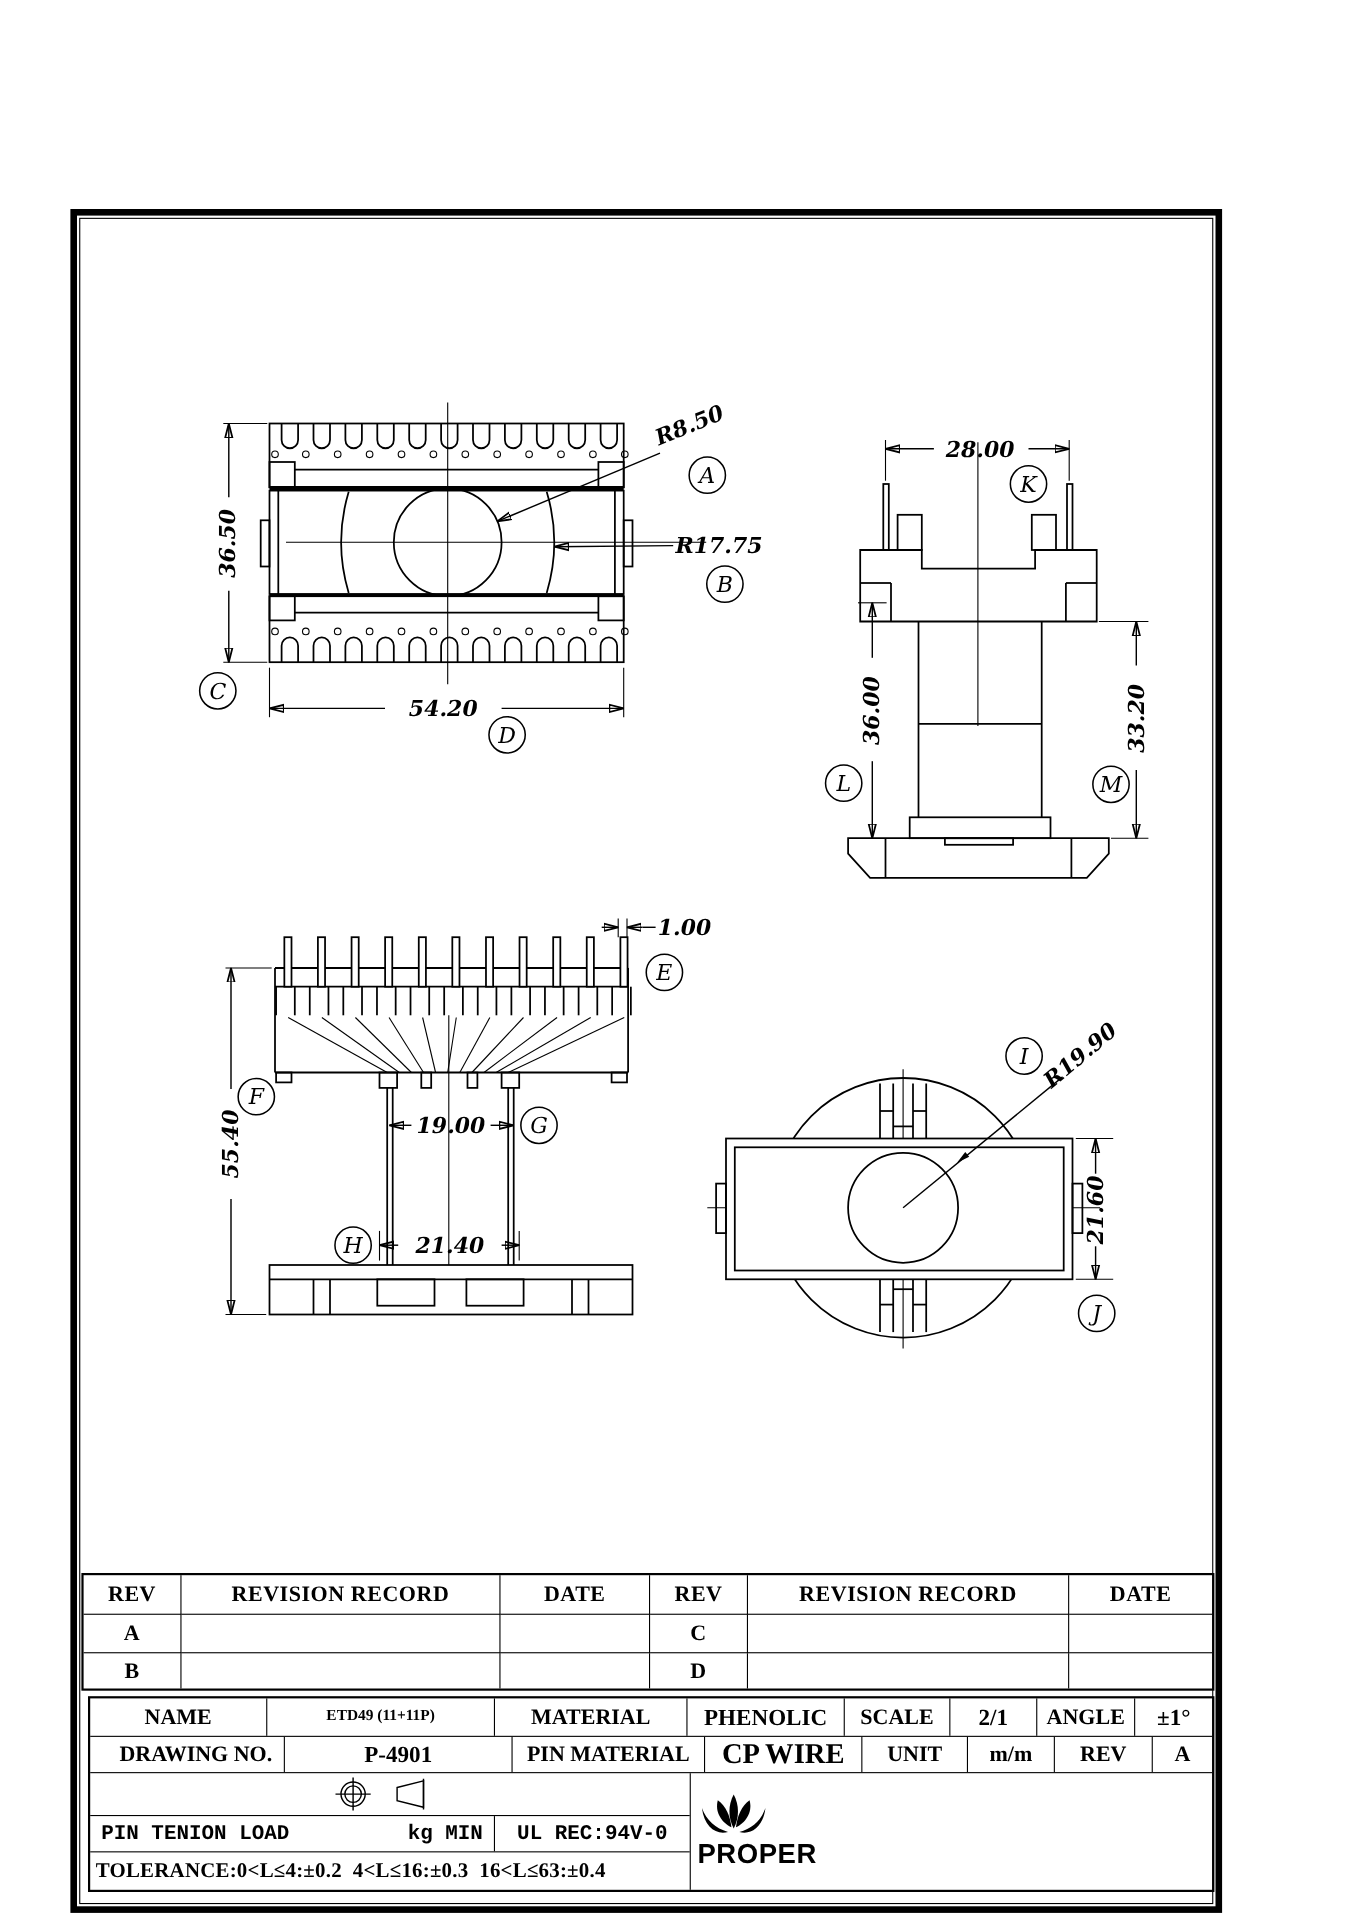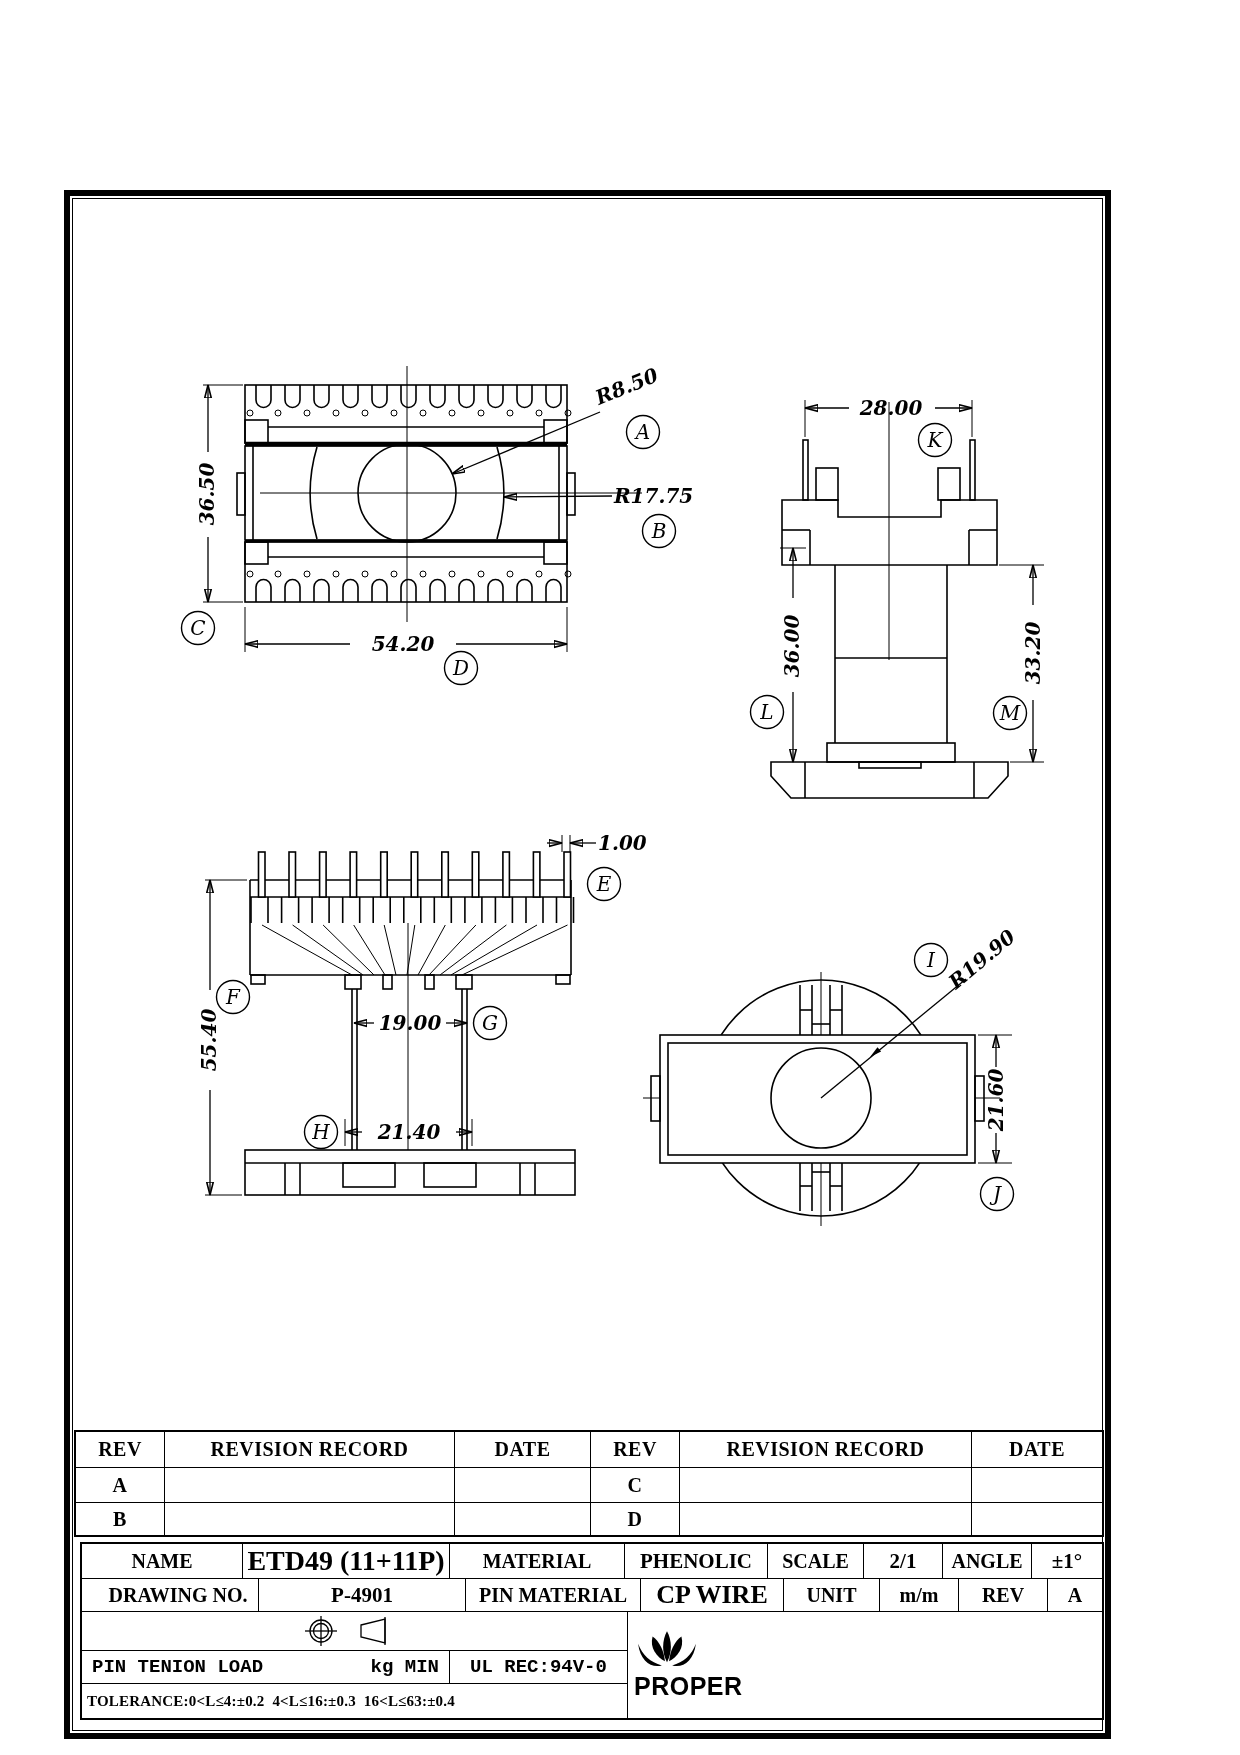--- a/index.html
+++ b/index.html
@@ -41,21 +41,21 @@
   .tb-row{display:flex;box-sizing:border-box;border-bottom:1.6px solid #000;}
   .tb-cell{box-sizing:border-box;border-right:1.6px solid #000;display:flex;
       align-items:center;justify-content:center;font-size:20px;white-space:nowrap;}
   .tb-cell.last{border-right:none;}
   .tb-bottom{display:flex;height:106px;box-sizing:border-box;}
   .tb-bl{width:546px;border-right:1.6px solid #000;box-sizing:border-box;
       display:flex;flex-direction:column;}
   .tb-blrow{display:flex;box-sizing:border-box;border-bottom:1.6px solid #000;}
   .tb-blrow .tb-cell{font-size:19px;}
   .tol-row{border-bottom:none;flex:1;align-items:center;display:flex;}
-  .tol-text{font-size:15px;white-space:pre;padding-left:5px;letter-spacing:0.2px;}
+  .tol-text{font-size:19px;white-space:pre;padding-left:5px;letter-spacing:0.2px;}
   .tension-cell{justify-content:space-between;padding:0 10px;}
   
   .tb-logo{flex:1;display:flex;align-items:center;padding:4px 6px;box-sizing:border-box;}
   .logo-col{width:122px;display:flex;flex-direction:column;align-items:flex-start;}
   .logo-word{font-family:"Liberation Sans",sans-serif;font-weight:bold;font-size:25px;
       letter-spacing:0.5px;margin-top:-4px;}
   .co-col{flex:1;display:flex;flex-direction:column;justify-content:center;}
   .co-name{font-size:26px;font-weight:bold;white-space:nowrap;
       transform:scale(0.94,1.2);transform-origin:left center;letter-spacing:0.5px;}
   .co-contact{margin-top:6px;display:grid;grid-template-columns:158px auto;
@@ -418,21 +418,21 @@
     <div class="cell lastrow"></div>
     <div class="cell lastrow"></div>
     <div class="cell lastrow">D</div>
     <div class="cell lastrow"></div>
     <div class="cell lastcol lastrow"></div>
   </div>
 
   <div class="title-block">
     <div class="tb-row" style="height:35px;">
       <div class="tb-cell" style="width:161px;">NAME</div>
-      <div class="tb-cell" style="width:207px;font-size:28px;">ETD49 (11+11P)</div>
+      <div class="tb-cell" style="width:207px;font-size:14px;">ETD49 (11+11P)</div>
       <div class="tb-cell" style="width:175px;">MATERIAL</div>
       <div class="tb-cell" style="width:143px;font-size:21px;">PHENOLIC</div>
       <div class="tb-cell" style="width:96px;">SCALE</div>
       <div class="tb-cell" style="width:79px;font-size:21px;">2/1</div>
       <div class="tb-cell" style="width:89px;">ANGLE</div>
       <div class="tb-cell last" style="flex:1;font-size:21px;">±1°</div>
     </div>
     <div class="tb-row" style="height:33px;padding-left:16px;">
       <div class="tb-cell" style="width:161px;">DRAWING NO.</div>
       <div class="tb-cell" style="width:207px;font-size:21px;">P-4901</div>

